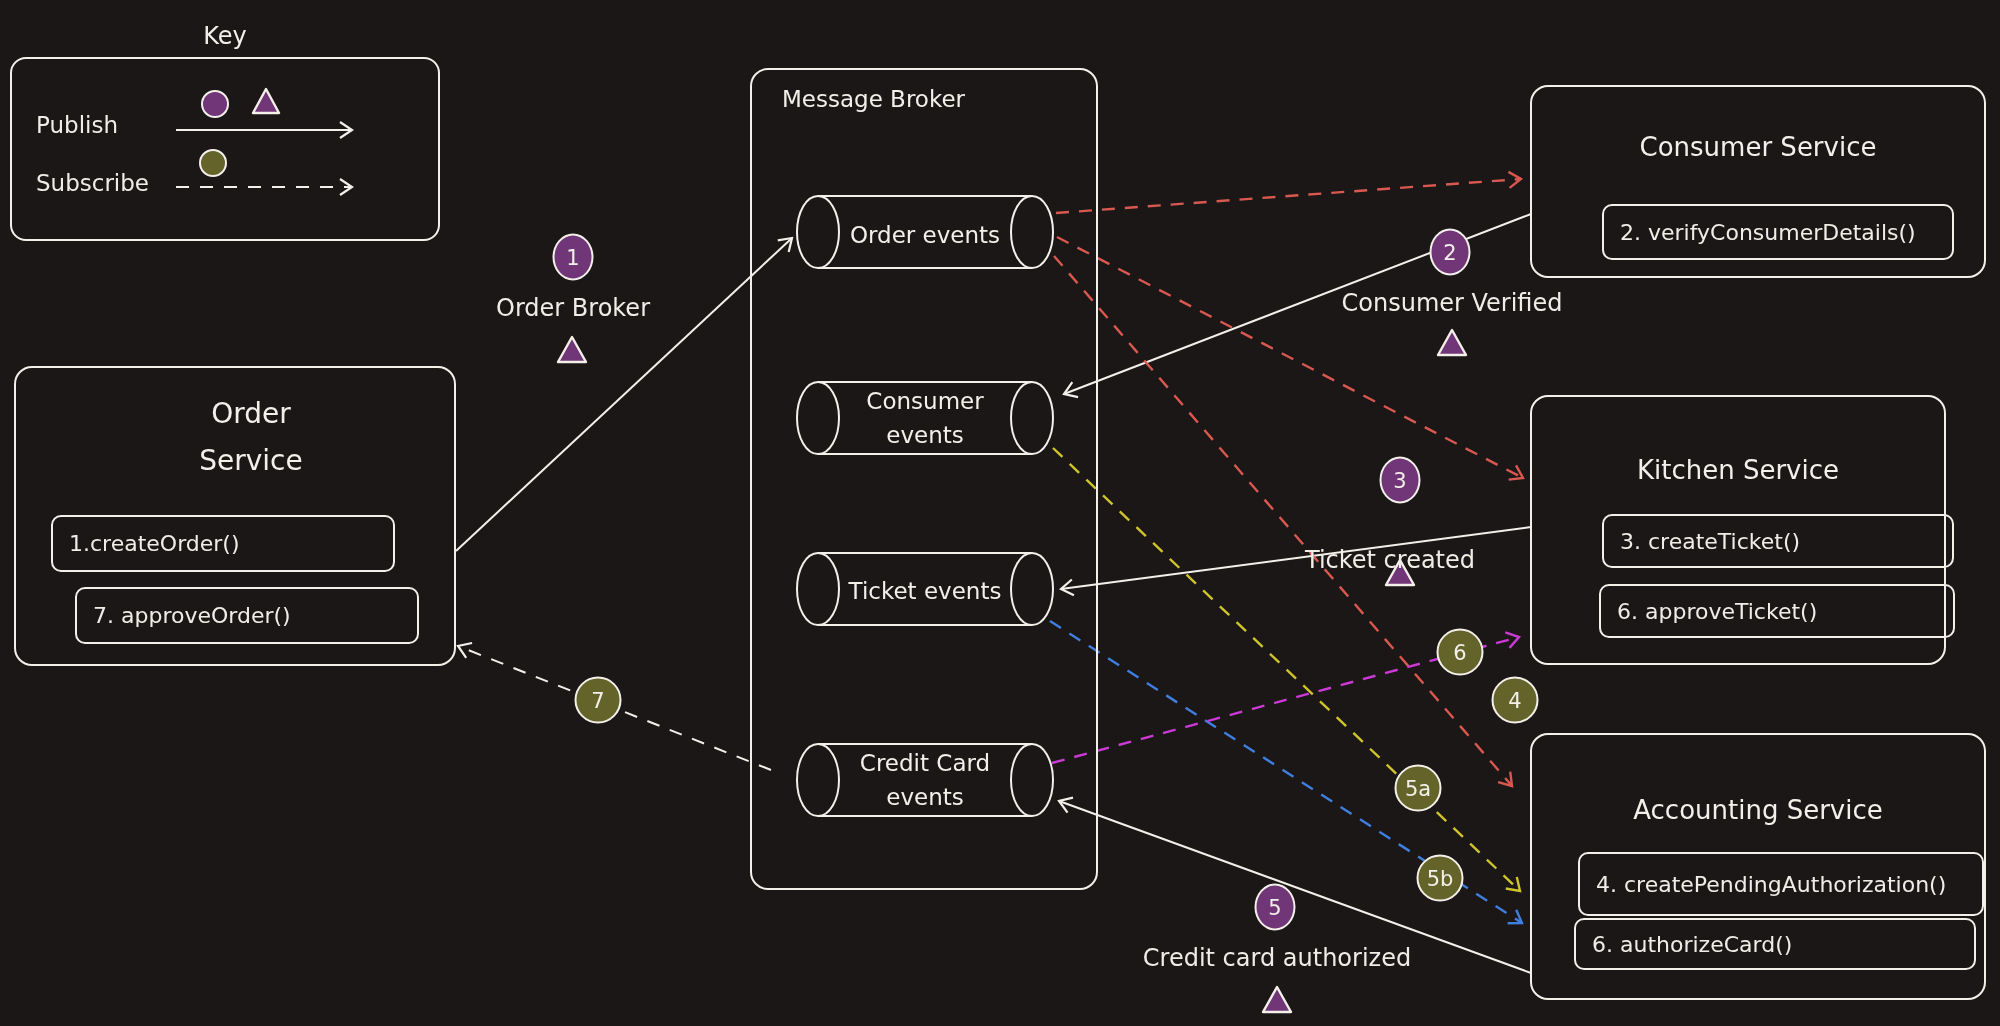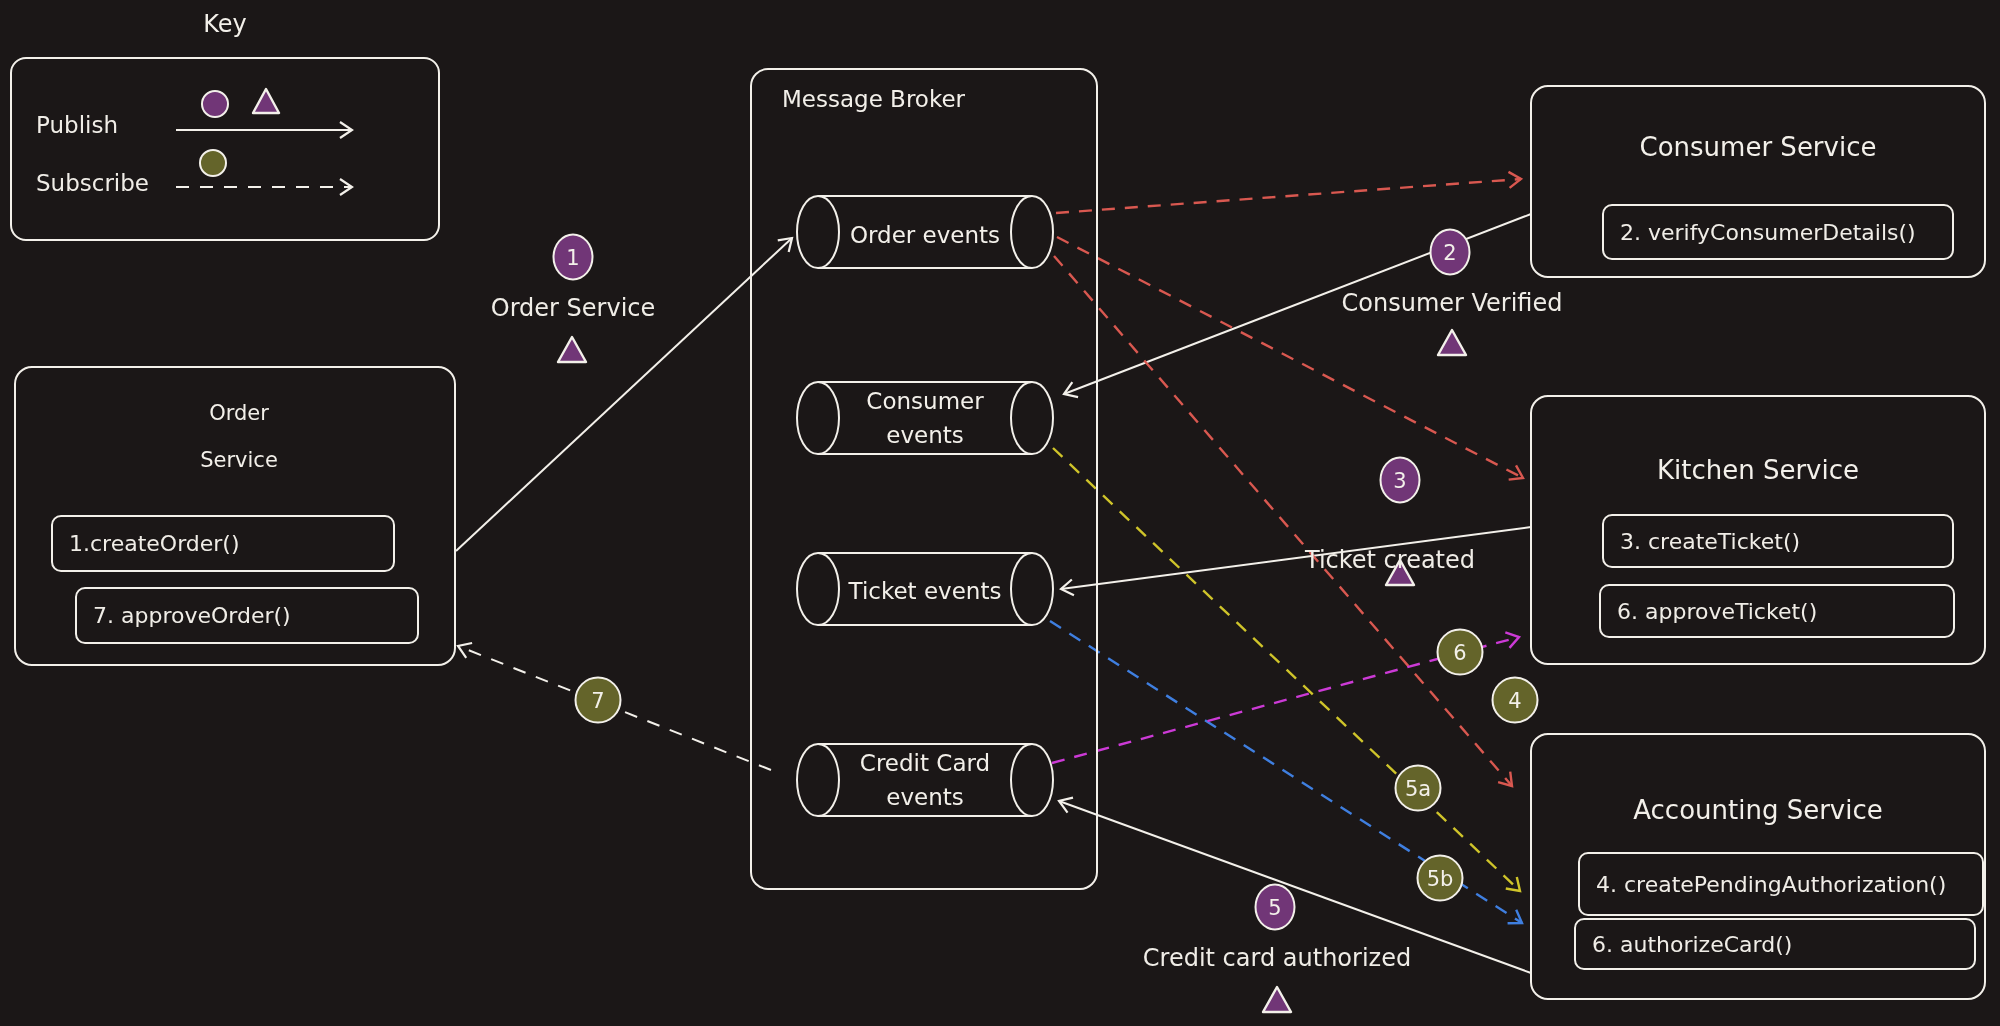--- a/index.html
+++ b/index.html
@@ -87,27 +87,27 @@
     <line x1="1053" y1="448" x2="1520" y2="891" stroke-width="2.4" stroke-dasharray="13 10" marker-end="url(#m-yellow)" stroke="#cfc42a"></line>
     <line x1="1050" y1="621" x2="1522" y2="923" stroke-width="2.4" stroke-dasharray="13 10" marker-end="url(#m-blue)" stroke="#3f7fe0"></line>
     <line x1="1052" y1="763" x2="1519" y2="637" stroke-width="2.4" stroke-dasharray="13 10" marker-end="url(#m-magenta)" stroke="#cc3ad6"></line>
 
     <path d="M 572 337 L 586 362 L 558 362 Z" stroke-linejoin="round" stroke="#f3f0ea" stroke-width="2.4" fill="#713677"></path>
     <path d="M 1452 330 L 1466 355 L 1438 355 Z" stroke-linejoin="round" stroke="#f3f0ea" stroke-width="2.4" fill="#713677"></path>
     <path d="M 1400 560 L 1414 585 L 1386 585 Z" stroke-linejoin="round" stroke="#f3f0ea" stroke-width="2.4" fill="#713677"></path>
     <path d="M 1277 987 L 1291 1012 L 1263 1012 Z" stroke-linejoin="round" stroke="#f3f0ea" stroke-width="2.4" fill="#713677"></path>
   </svg>
 
-  <div class="title" style="left:125px;top:10px;width:200px;font-size:24px;">Key</div>
+  <div class="title" style="left:125px;top:22px;width:200px;font-size:24px;">Key</div>
   <div class="box" style="left:10px;top:57px;width:430px;height:184px;border-radius:16px;"></div>
   <div class="key-row-label" style="left:36px;top:112px;">Publish</div>
   <div class="key-row-label" style="left:36px;top:170px;">Subscribe</div>
 
   <div class="box" style="left:14px;top:366px;width:442px;height:300px;">
-    <div class="title" style="left:4px;top:22px;width:100%;font-size:21px;line-height:47px;">
+    <div class="title" style="left:16px;top:22px;width:100%;font-size:28px;line-height:47px;">
       <div>Order</div>
       <div>Service</div>
     </div>
     <div class="method" style="left:35px;top:147px;width:344px;height:57px;">1.createOrder()</div>
     <div class="method" style="left:35px;top:219px;width:344px;height:57px;margin-left:24px;">7. approveOrder()</div>
   </div>
 
   <div class="box" style="left:750px;top:68px;width:348px;height:822px;"></div>
   <div class="title" style="left:782px;top:86px;text-align:right;font-size:23px;">Message Broker</div>
 
@@ -120,21 +120,21 @@
   <div class="cyl-label" style="left:825px;top:746px;width:200px;">
     <div>Credit Card</div>
     <div>events</div>
   </div>
 
   <div class="box" style="left:1530px;top:85px;width:456px;height:193px;">
     <div class="title svc-title" style="left:0;top:45px;width:100%;">Consumer Service</div>
     <div class="method" style="left:70px;top:117px;width:352px;height:56px;">2. verifyConsumerDetails()</div>
   </div>
 
-  <div class="box" style="left:1530px;top:395px;width:456px;height:270px;">
+  <div class="box" style="left:1530px;top:395px;width:416px;height:270px;">
     <div class="title svc-title" style="left:0;top:58px;width:100%;">Kitchen Service</div>
     <div class="method" style="left:70px;top:117px;width:352px;height:54px;">3. createTicket()</div>
     <div class="method" style="left:67px;top:187px;width:356px;height:54px;">6. approveTicket()</div>
   </div>
 
   <div class="box" style="left:1530px;top:733px;width:456px;height:267px;">
     <div class="title svc-title" style="left:0;top:60px;width:100%;">Accounting Service</div>
     <div class="method" style="left:46px;top:117px;width:406px;height:64px;">4. createPendingAuthorization()</div>
     <div class="method" style="left:42px;top:183px;width:402px;height:52px;">6. authorizeCard()</div>
   </div>
@@ -142,18 +142,18 @@
   <div class="badge purple" style="left:573px;top:257px;">1</div>
   <div class="badge purple" style="left:1450px;top:252px;">2</div>
   <div class="badge purple" style="left:1400px;top:480px;">3</div>
   <div class="badge olive" style="left:1515px;top:700px;">4</div>
   <div class="badge purple" style="left:1275px;top:907px;">5</div>
   <div class="badge olive" style="left:1418px;top:788px;">5a</div>
   <div class="badge olive" style="left:1440px;top:878px;">5b</div>
   <div class="badge olive" style="left:1460px;top:652px;">6</div>
   <div class="badge olive" style="left:598px;top:700px;">7</div>
 
-  <div class="step-label" style="left:573px;top:308px;">Order Service</div>
+  <div class="step-label" style="left:573px;top:308px;">Order Broker</div>
   <div class="step-label" style="left:1452px;top:303px;">Consumer Verified</div>
   <div class="step-label" style="left:1390px;top:528px;margin-top:32px;">Ticket created</div>
   <div class="step-label" style="left:1277px;top:958px;">Credit card authorized</div>
 
 </div>
 
 </body></html>

